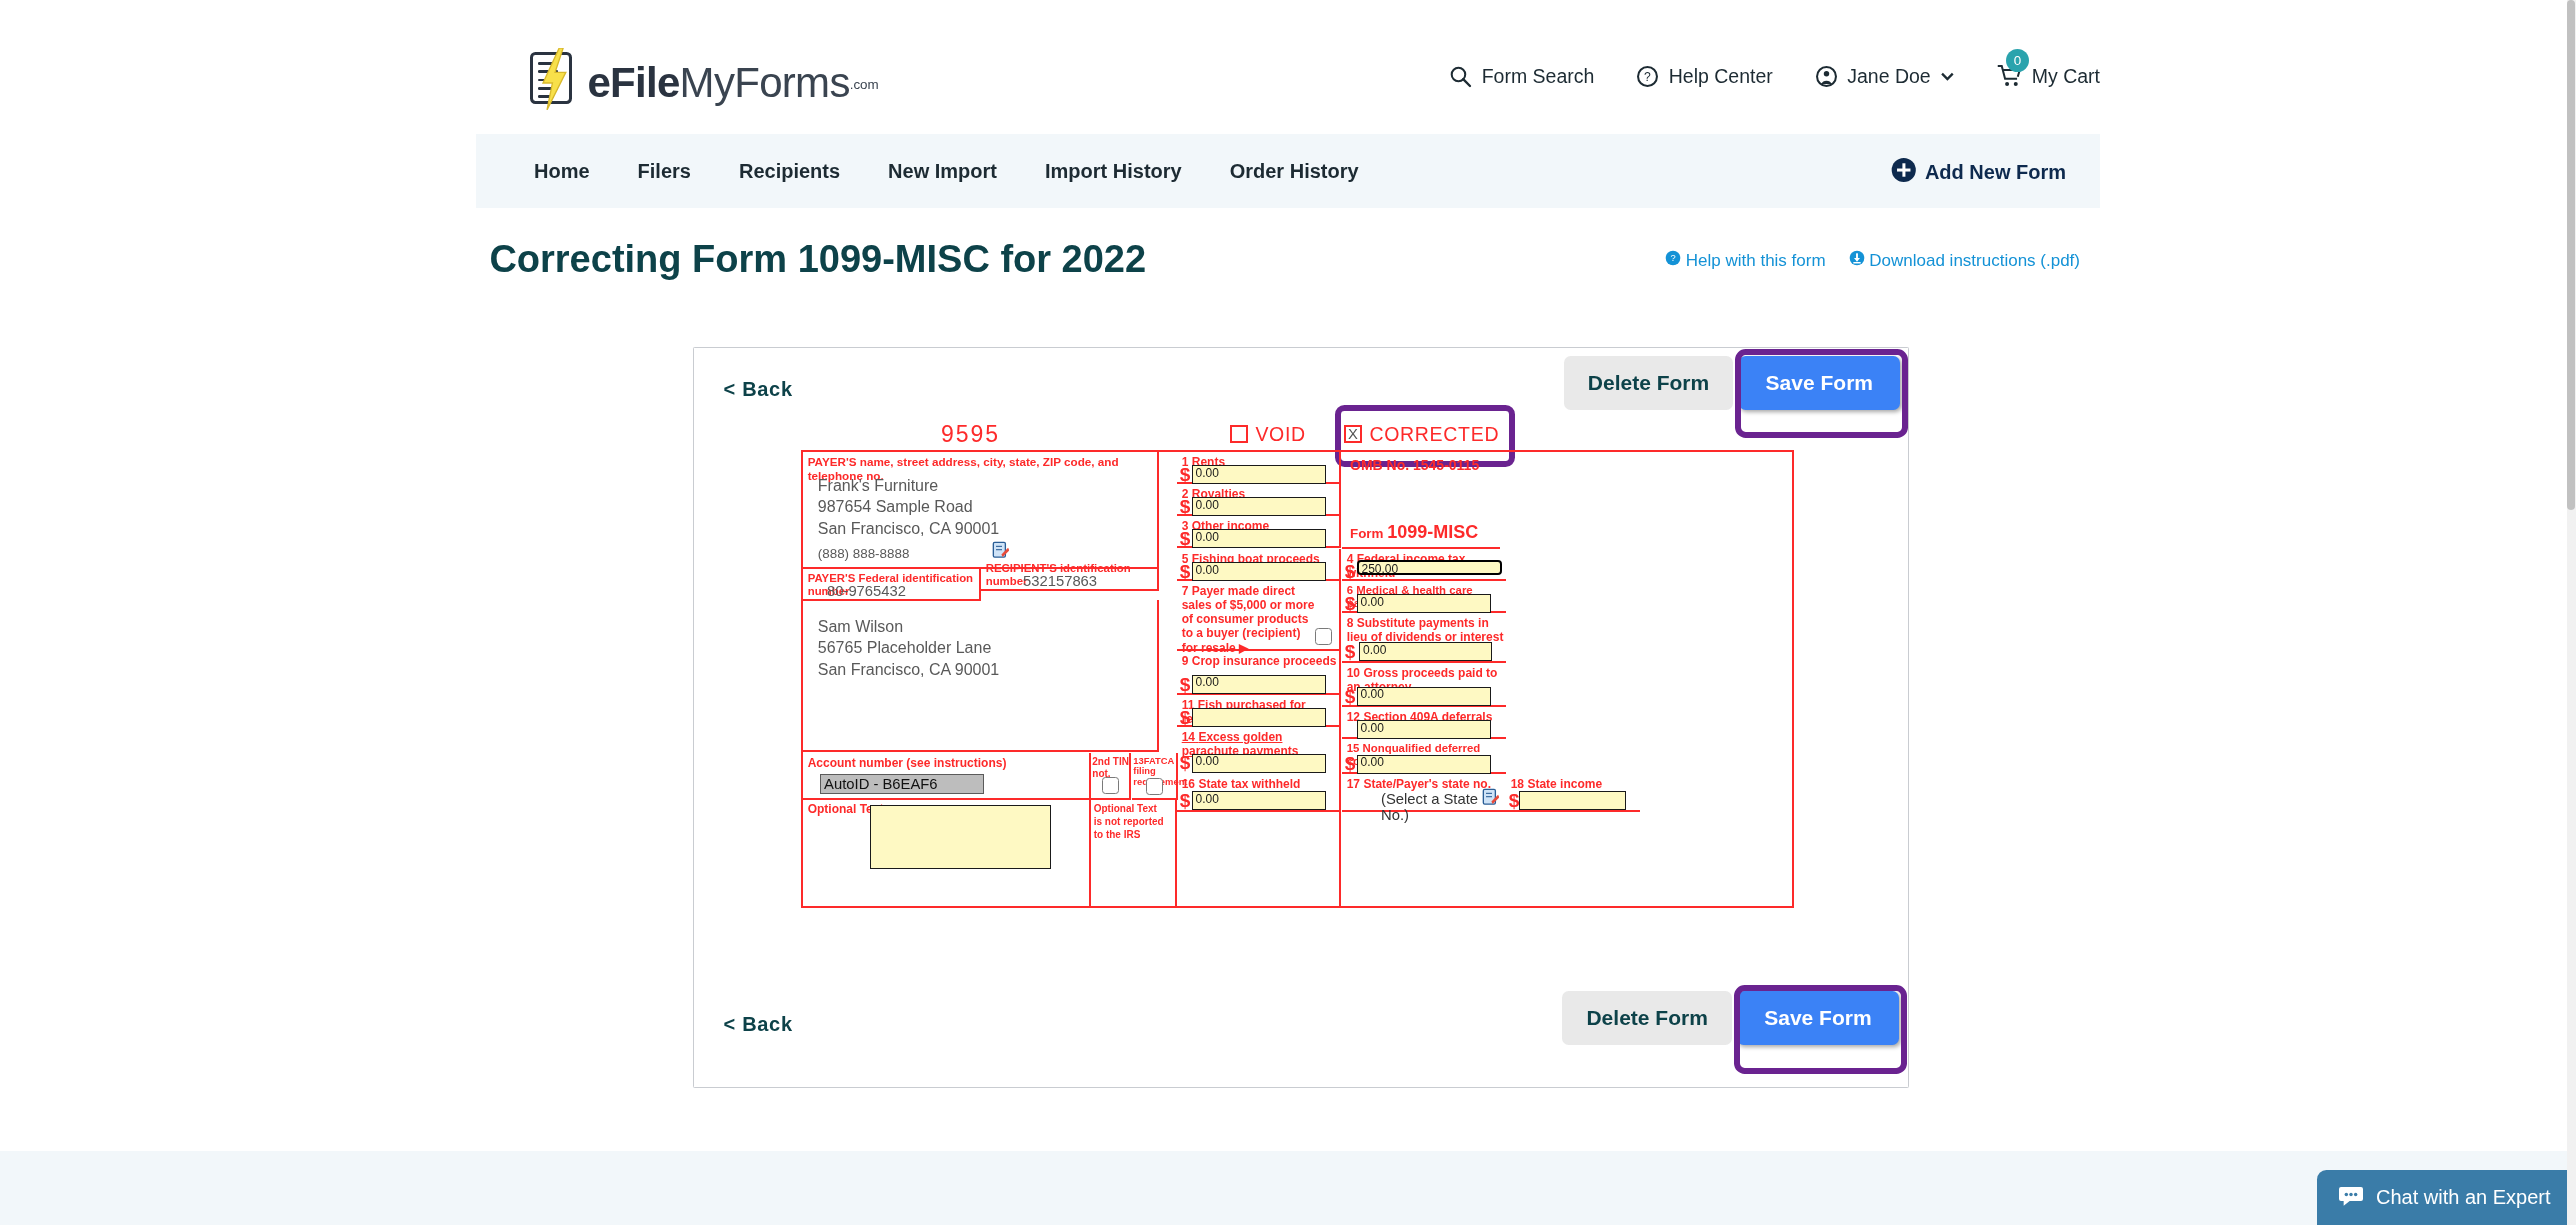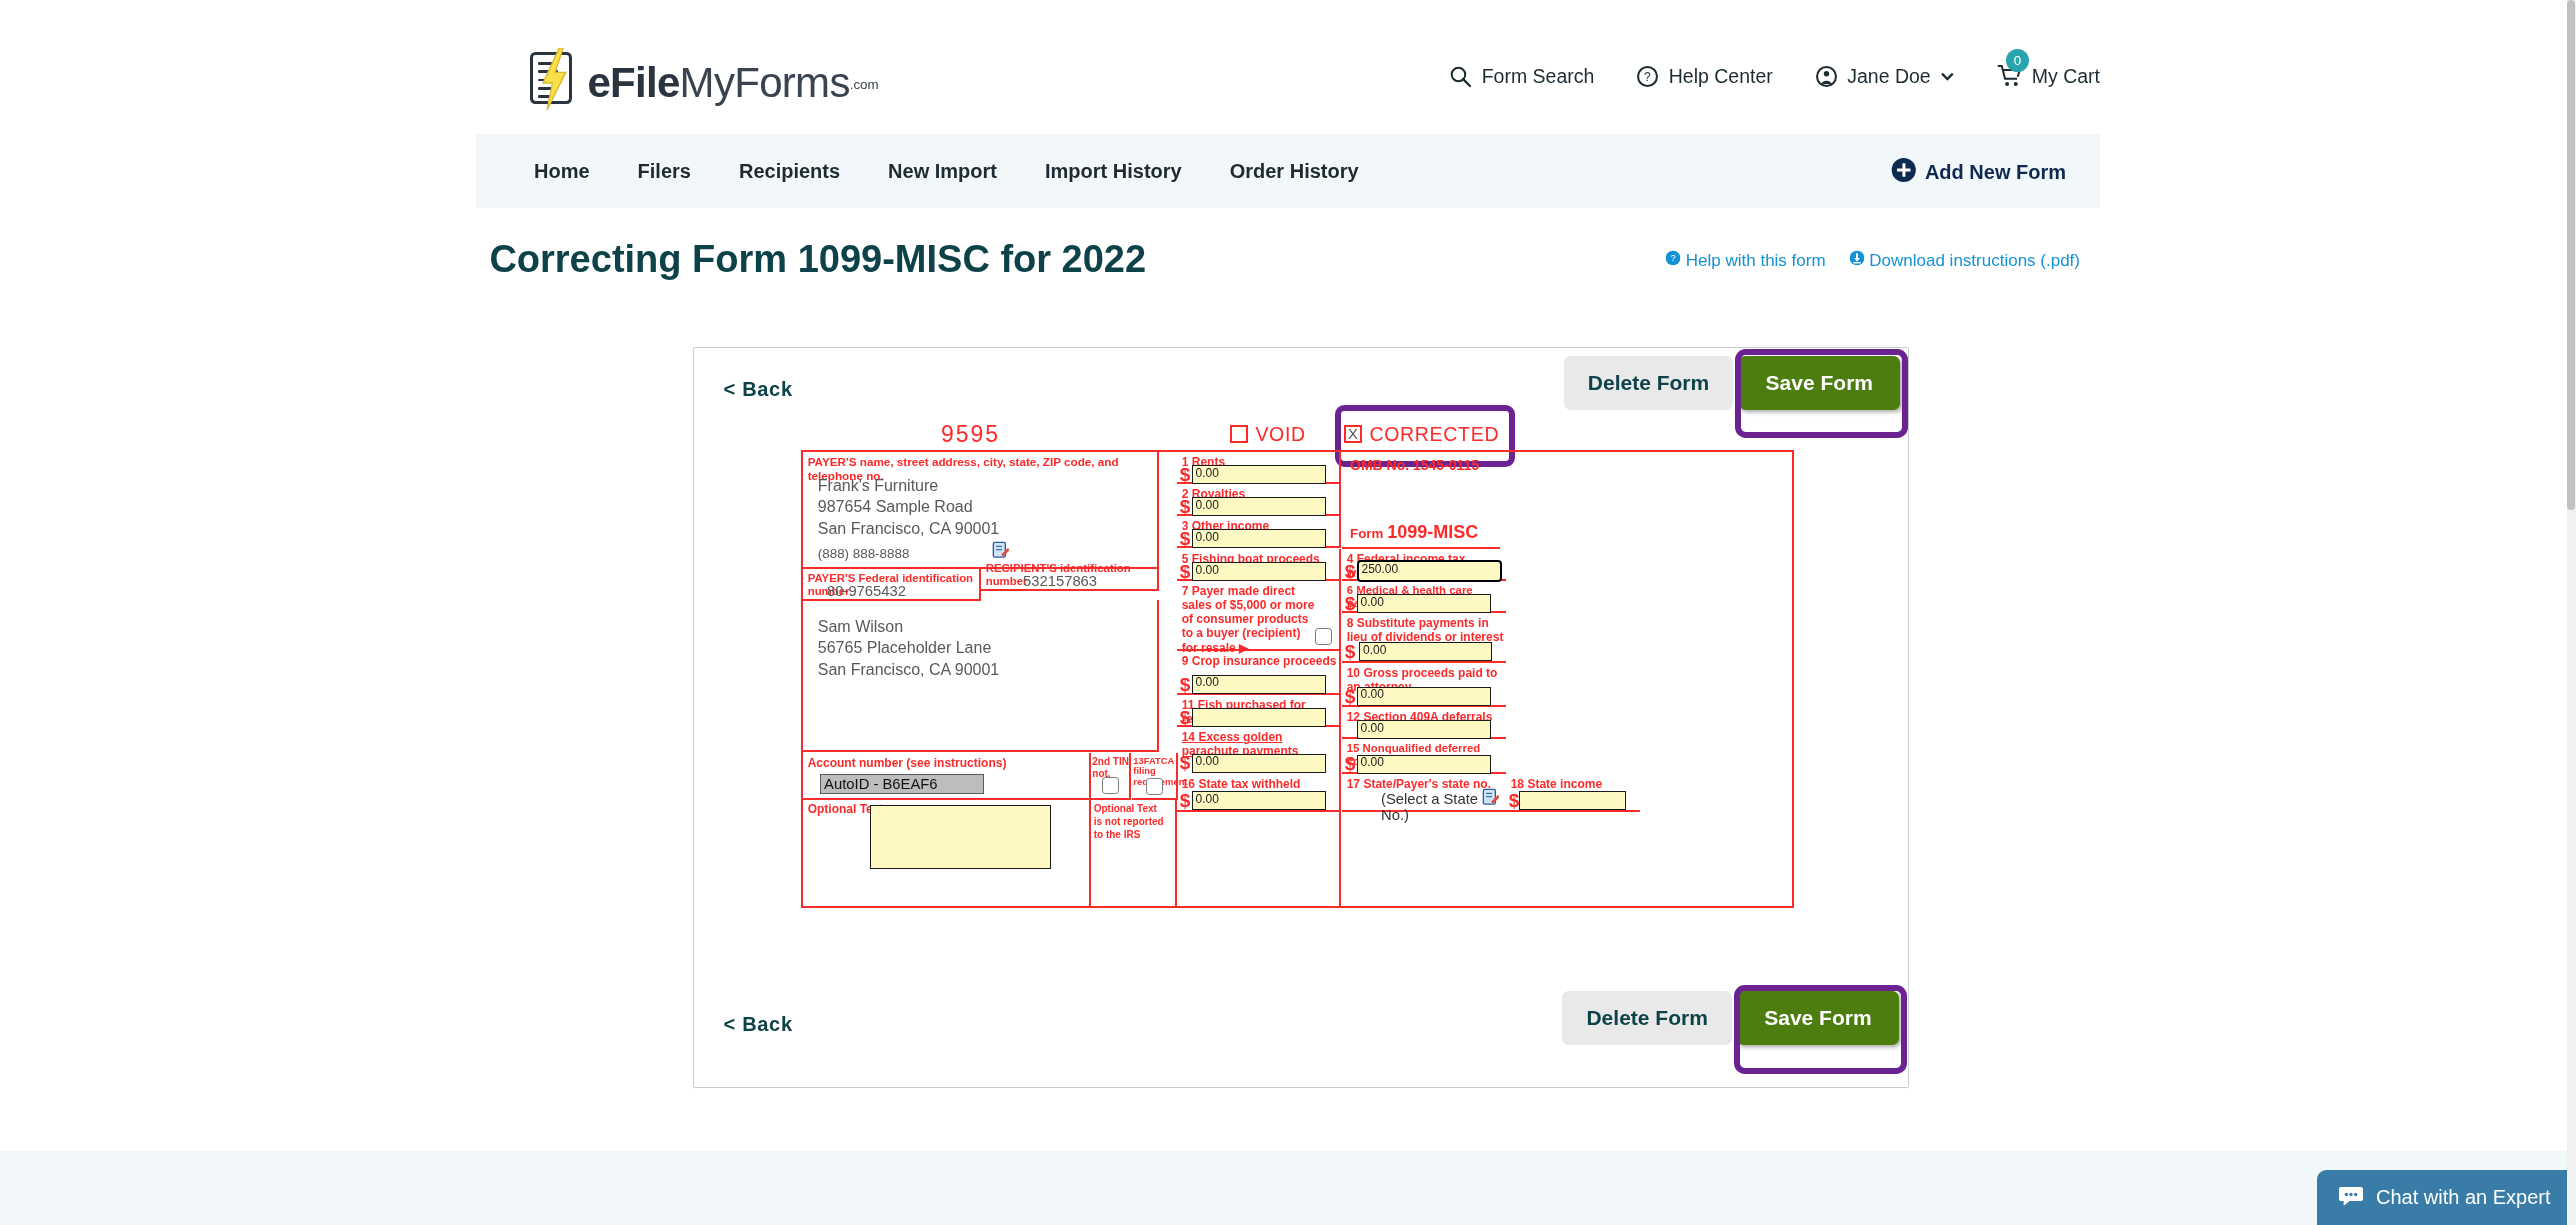--- a/index.html
+++ b/index.html
@@ -124,21 +124,21 @@
   .btn-row { position: absolute; right: 8px; top: 8px; display: flex; align-items: flex-start; }
   .btn {
     font-size: 21px; font-weight: bold; border: none; cursor: pointer;
     border-radius: 6.7px; font-family: "Liberation Sans", sans-serif;
   }
   .btn-delete {
     background: #e9e9e9; color: #0d4249;
     padding: 14.8px 24px; margin-right: 5.4px;
   }
   .btn-save {
-    background: #4d7c0f; color: #ffffff;
+    background: #3b82f6; color: #ffffff;
     padding: 14.8px 27px;
     box-shadow: 1.3px 2px 4px rgba(0,0,0,.35);
   }
   .hl-save {
     position: absolute; right: -8px; top: -6.7px;
     width: 173px; height: 89px;
     border: 6px solid #6a2390; border-radius: 10.7px;
     pointer-events: none;
   }
 
@@ -495,21 +495,21 @@
       <div class="cell nr" style="left:539px;top:0;width:158px;height:97px;">
         <div class="omb" style="left:8px;top:5.4px;position:absolute;">OMB No.  1545-0115</div>
         <div style="position:absolute;left:8px;bottom:4px;font-size:13.4px;font-weight:bold;">
           <span>Form </span><span class="big" style="font-size:18px;">1099-MISC</span>
         </div>
       </div>
 
       <div class="cell nr" style="left:539px;top:97px;width:164px;height:32px;">
         <div class="lbl"><span class="bxnum">4</span> <span>Federal income tax withheld</span></div>
         <span class="dollar" style="left:2.7px;top:12px;">$</span>
-        <div class="inp focused" style="left:14.8px;top:11.4px;width:145px;height:22px;">250.00</div>
+        <div class="inp focused" style="left:14.8px;top:11.4px;width:145px;height:15px;">250.00</div>
       </div>
       <div class="cell nr" style="left:539px;top:129px;width:164px;height:32px;">
         <div class="lbl" style="font-size:11.4px;"><span class="bxnum">6</span> <span>Medical &amp; health care payments</span></div>
         <span class="dollar" style="left:2.7px;top:12px;">$</span>
         <div class="inp" style="left:14.8px;top:13.4px;width:134px;height:19px;">0.00</div>
       </div>
       <div class="cell nr" style="left:539px;top:161px;width:164px;height:50px;">
         <div class="lbl"><span class="bxnum">8</span> <span>Substitute payments in lieu of dividends or interest</span></div>
         <span class="dollar" style="left:2.7px;top:28px;">$</span>
         <div class="inp" style="left:17.4px;top:29.5px;width:133px;height:19px;">0.00</div>

